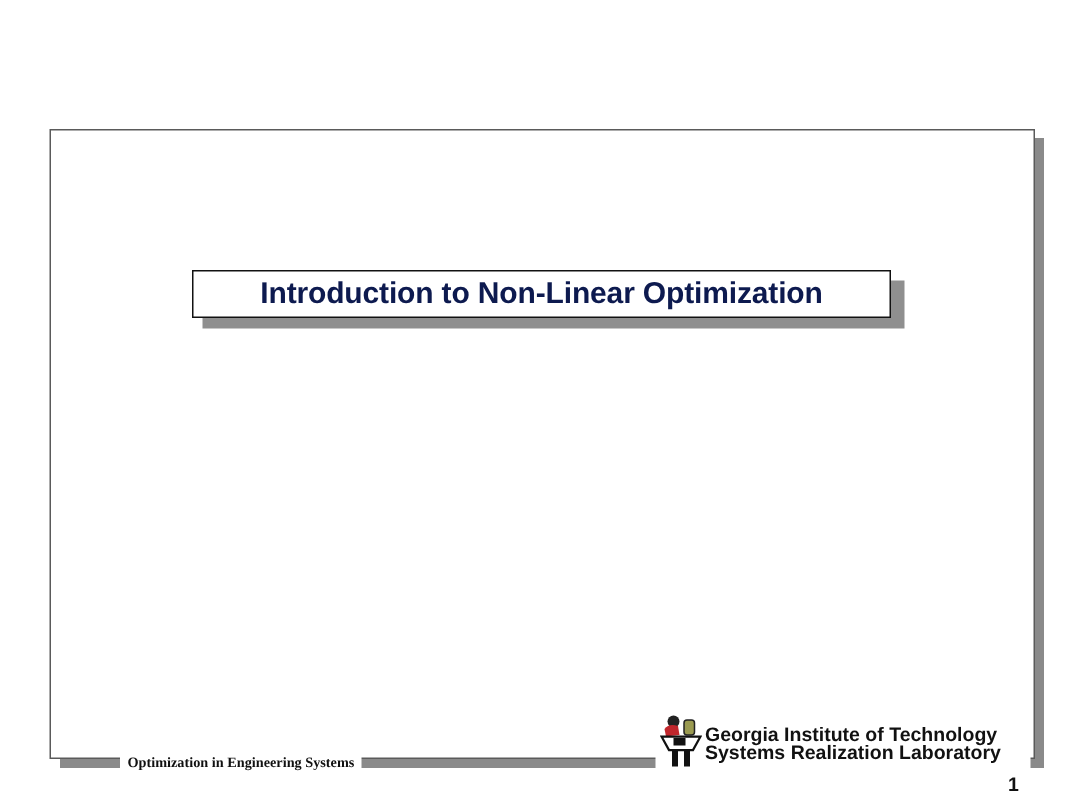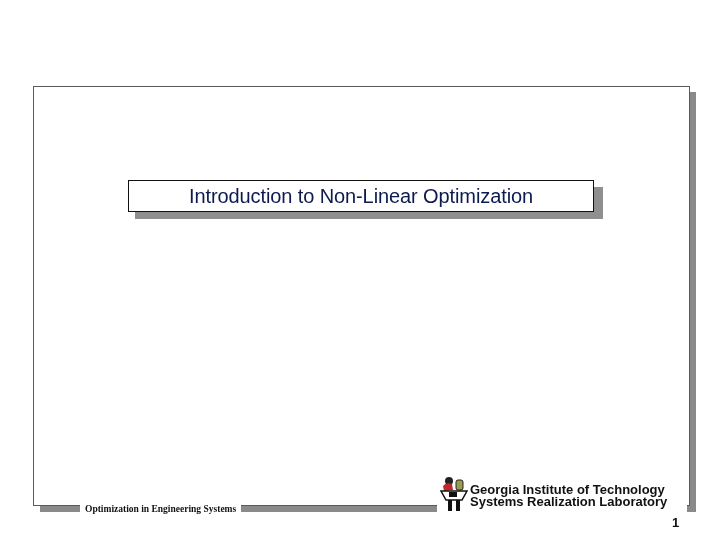--- a/index.html
+++ b/index.html
@@ -1,21 +1,21 @@
 <!DOCTYPE html>
 <html><head>
   <meta charset="utf-8">
   <style>
     html, body { margin:0; padding:0; }
     body { width:720px; height:540px; background:#ffffff; position:relative; overflow:hidden; font-family:"Liberation Sans", sans-serif; }
     .frame-shadow { position:absolute; left:40px; top:92px; width:656px; height:420px; background:#8a8a8a; }
     .frame { position:absolute; left:33px; top:86px; width:655px; height:418px; border:1px solid #5a5a5a; background:#ffffff; }
     .title-shadow { position:absolute; left:135px; top:187px; width:468px; height:32px; background:#8f8f8f; }
     .title-box { position:absolute; left:128px; top:180px; width:466px; height:32px; border:1px solid #111; background:#fff; box-sizing:border-box; display:flex; align-items:center; justify-content:center; }
-    .title-text { font-weight:normal; font-size:20px; color:#0d1a4f; white-space:nowrap; letter-spacing:-0.1px; }
+    .title-text { font-weight:bold; font-size:20px; color:#0d1a4f; white-space:nowrap; letter-spacing:-0.1px; }
     .footer-left { position:absolute; left:80px; top:502px; background:#fff; padding:0 5px; font-family:"Liberation Serif", serif; font-weight:bold; font-size:9.5px; color:#111; line-height:14px; }
     .logo-block { position:absolute; left:437px; top:474px; width:250px; height:44px; background:#fff; }
     .logo-icon { position:absolute; left:3px; top:2px; width:28px; height:36px; }
     .logo-line1 { position:absolute; left:33px; top:8px; font-weight:bold; font-size:13px; color:#111; white-space:nowrap; }
     .logo-line2 { position:absolute; left:33px; top:20px; font-weight:bold; font-size:13px; color:#111; white-space:nowrap; }
     .page-num { position:absolute; left:672px; top:515px; font-weight:bold; font-size:13px; color:#111; }
   </style>
 </head>
 <body>
 

